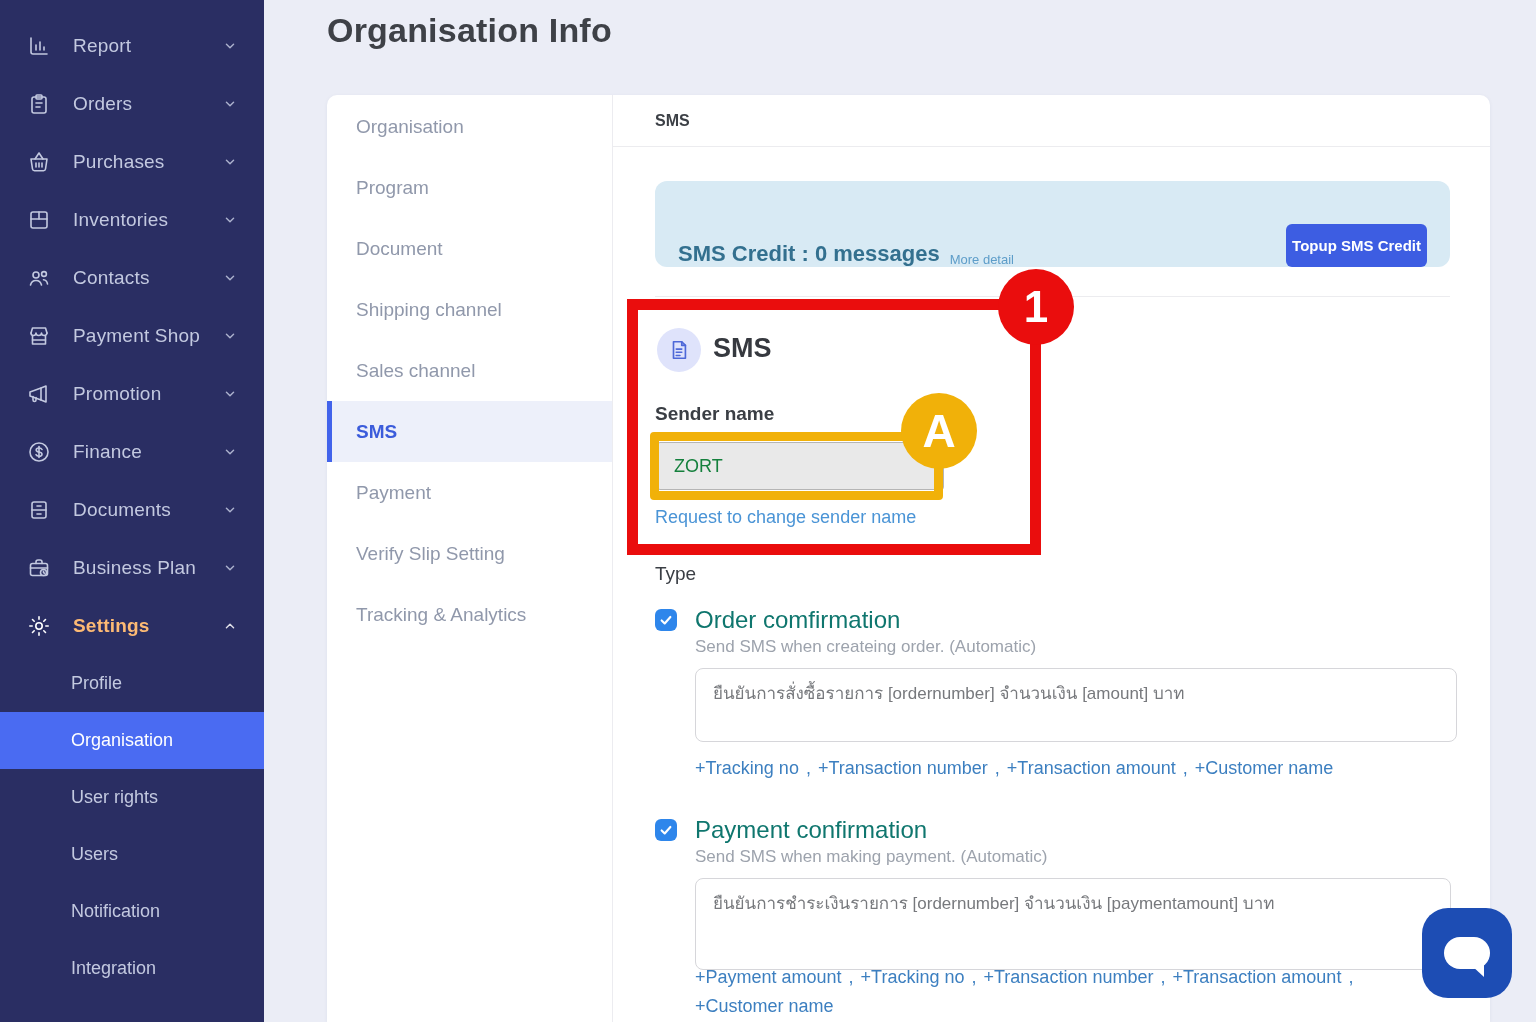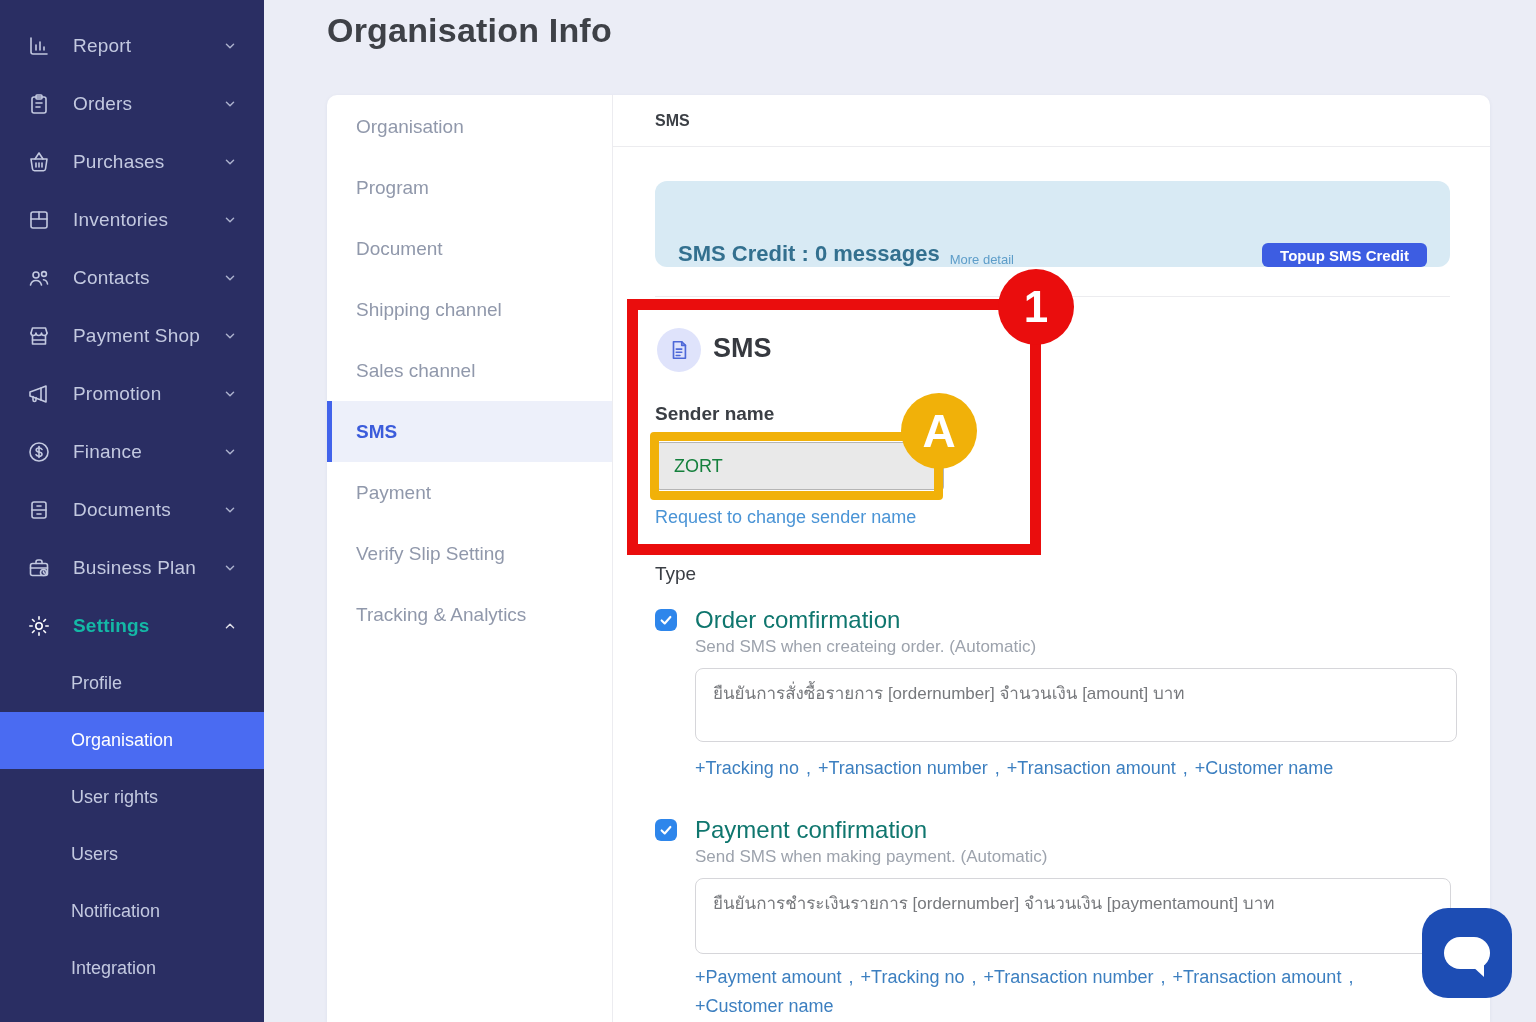--- a/index.html
+++ b/index.html
@@ -7,21 +7,21 @@
   body {
     font-family:"Liberation Sans","DejaVu Sans",sans-serif;
     background:#ebedf6; position:relative; color:#3c4046;
   }
   
   .sidebar { position:absolute; left:0; top:0; bottom:0; width:264px; background:#2a2e63; padding-top:17px; }
   .nav-item { height:58px; display:flex; align-items:center; padding:0 26px 0 27px; color:#c3c9e0; font-size:19px; cursor:pointer; }
   .nav-item .ic { width:24px; height:24px; margin-right:22px; flex:0 0 24px; display:flex; align-items:center; justify-content:center; }
   .nav-item .lbl { flex:1; letter-spacing:.2px; }
   .nav-item .chev { width:16px; height:16px; opacity:.85; }
-  .nav-item.bold { color:#14b8a6; font-weight:700; }
+  .nav-item.bold { color:#fdba74; font-weight:700; }
   .submenu-item { height:57px; display:flex; align-items:center; padding-left:71px; color:#c3c9e0; font-size:18px; cursor:pointer; }
   .submenu-item.active { background:#4a6bf2; color:#ffffff; }
   svg.stroke { fill:none; stroke:#c3c9e0; stroke-width:1.6; stroke-linecap:round; stroke-linejoin:round; }
   .nav-item.bold svg.stroke { stroke:#ffffff; }
   
   .main { position:absolute; left:285px; right:0; top:0; bottom:0; }
   .page-title { position:absolute; left:42px; top:11px; font-size:34px; font-weight:700; color:#3e4147; letter-spacing:.2px; }
   .card { position:absolute; left:42px; top:95px; width:1163px; bottom:0; background:#ffffff; border-radius:10px 10px 0 0; box-shadow:0 1px 4px rgba(40,44,90,.06); }
   
   .card-nav { position:absolute; left:0; top:0; bottom:0; width:286px; border-right:1px solid #ececf0; padding-top:1px; }
@@ -29,37 +29,37 @@
   .cn-item.active { background:#edf0fa; color:#3b5cdb; font-weight:600; }
   .cn-item.active::before { content:""; position:absolute; left:0; top:0; bottom:0; width:5px; background:#4263eb; }
   
   .card-content { position:absolute; left:286px; right:0; top:0; bottom:0; }
   .tab-header { position:absolute; left:42px; top:17px; font-size:16px; font-weight:600; color:#3c4046; }
   .divider { position:absolute; left:0; right:0; top:51px; height:1px; background:#ececef; }
   .divider2 { position:absolute; left:42px; right:40px; top:201px; height:1px; background:#ececef; }
   .banner { position:absolute; left:42px; top:86px; width:795px; height:86px; background:#d8eaf4; border-radius:12px; display:flex; align-items:flex-end; padding:0 23px; }
   .banner-title { font-size:22px; font-weight:700; color:#33708f; }
   .banner-link { font-size:13px; color:#5d9dc9; margin-left:10px; cursor:pointer; }
-  .topup-btn { margin-left:auto; background:#3d5de2; color:#fff; font-size:15px; font-weight:700; border:none; border-radius:6px; height:24px; padding:0 18px; cursor:pointer; font-family:inherit; }
+  .topup-btn { margin-left:auto; background:#3d5de2; color:#fff; font-size:15px; font-weight:700; border:none; border-radius:6px; height:43px; padding:0 6px; cursor:pointer; font-family:inherit; }
   
   .sms-icon-wrap { position:absolute; left:44px; top:233px; width:44px; height:44px; border-radius:50%; background:#dfe3fb; display:flex; align-items:center; justify-content:center; }
   .sms-heading { position:absolute; left:100px; top:238px; font-size:27px; font-weight:700; color:#36393f; }
   .field-label { position:absolute; left:42px; top:308px; font-size:19px; font-weight:600; color:#3a3e44; }
   .sender-input { position:absolute; left:44px; top:347px; width:287px; height:48px; background:#e9e9e9; border:1px solid #b5b5b5; border-radius:3px; font-size:18px; color:#15803d; padding:0 16px; font-family:inherit; }
   .request-link { position:absolute; left:42px; top:412px; font-size:18px; color:#4a94d6; cursor:pointer; }
   .type-label { position:absolute; left:42px; top:468px; font-size:19px; font-weight:500; color:#3a3e44; }
   .checkbox { position:absolute; width:22px; height:22px; border-radius:6px; background:#2e86eb; display:flex; align-items:center; justify-content:center; cursor:pointer; }
   .cb1 { left:42px; top:514px; } .cb2 { left:42px; top:724px; }
   .type-title { position:absolute; left:82px; top:511px; font-size:24px; font-weight:500; color:#0f766e; }
   .type-title.t2 { top:721px; }
   .type-desc { position:absolute; left:82px; top:542px; font-size:17px; color:#9da3ad; }
   .type-desc.t2 { top:752px; }
   .sms-textarea { position:absolute; left:82px; background:#fff; border:1px solid #d6d6da; border-radius:8px; font-size:17px; color:#77797d; padding:13px 17px; resize:none; font-family:inherit; line-height:1.4; }
   .ta1 { top:573px; width:762px; height:74px; }
-  .ta2 { top:783px; width:756px; height:76px; }
+  .ta2 { top:783px; width:756px; height:92px; }
   .tags { position:absolute; left:82px; font-size:18px; color:#3c7fc0; }
   .tags a { color:#3c7fc0; text-decoration:none; cursor:pointer; }
   .tags .sep { color:#3c7fc0; margin:0 7px; }
   .tg1 { top:663px; } .tg2 { top:872px; } .tg3 { top:901px; }
   
   .anno { position:absolute; pointer-events:none; }
   .red-box { left:627px; top:299px; width:414px; height:256px; border:11px solid #ea0d0d; z-index:30; }
   .badge { display:flex; align-items:center; justify-content:center; border-radius:50%; color:#fff; font-weight:700; z-index:31; }
   .badge-step { left:998px; top:269px; width:76px; height:76px; background:#ea0d0d; font-size:44px; }
   .yellow-rect { left:650px; top:432px; width:293px; height:68px; border:9px solid #f1b109; border-radius:4px; z-index:30; }

